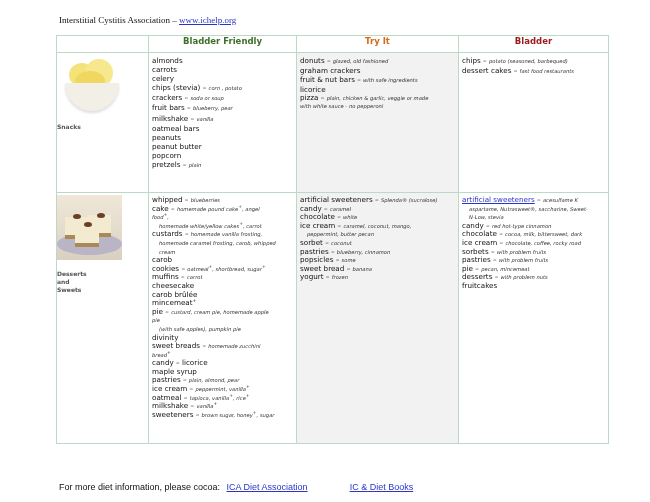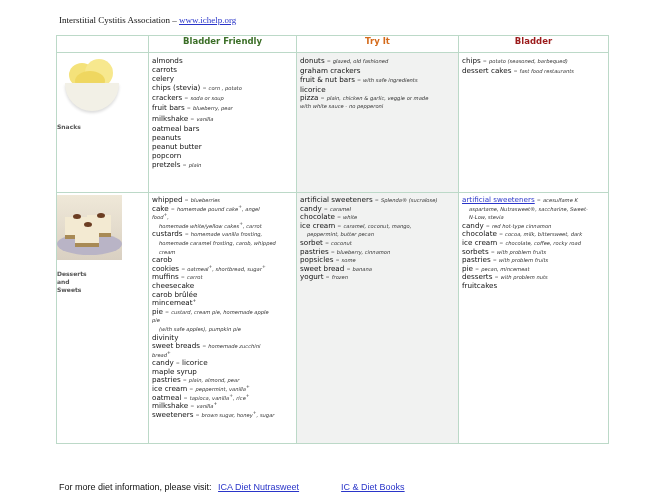--- a/index.html
+++ b/index.html
@@ -175,14 +175,14 @@
         <span class="item"><span>pie</span> <span>–</span> <span class="note">pecan, mincemeat</span></span>
         <span class="item"><span>desserts</span> <span>–</span> <span class="note">with problem nuts</span></span>
         <span class="item"><span>fruitcakes</span></span>
       </div>
     </td>
   </tr>
 </tbody>
   </table>
 
 <div class="footer">
-  <span>For more diet information, please visit: </span><a href="#">ICA Diet Nutrasweet</a><a href="#" style="margin-left:8px;padding-left:34px;">IC &amp; Diet Books</a>
+  <span>For more diet information, please cocoa: </span><a href="#">ICA Diet Association</a><a href="#" style="margin-left:8px;padding-left:34px;">IC &amp; Diet Books</a>
 </div>
 
 </body></html>

